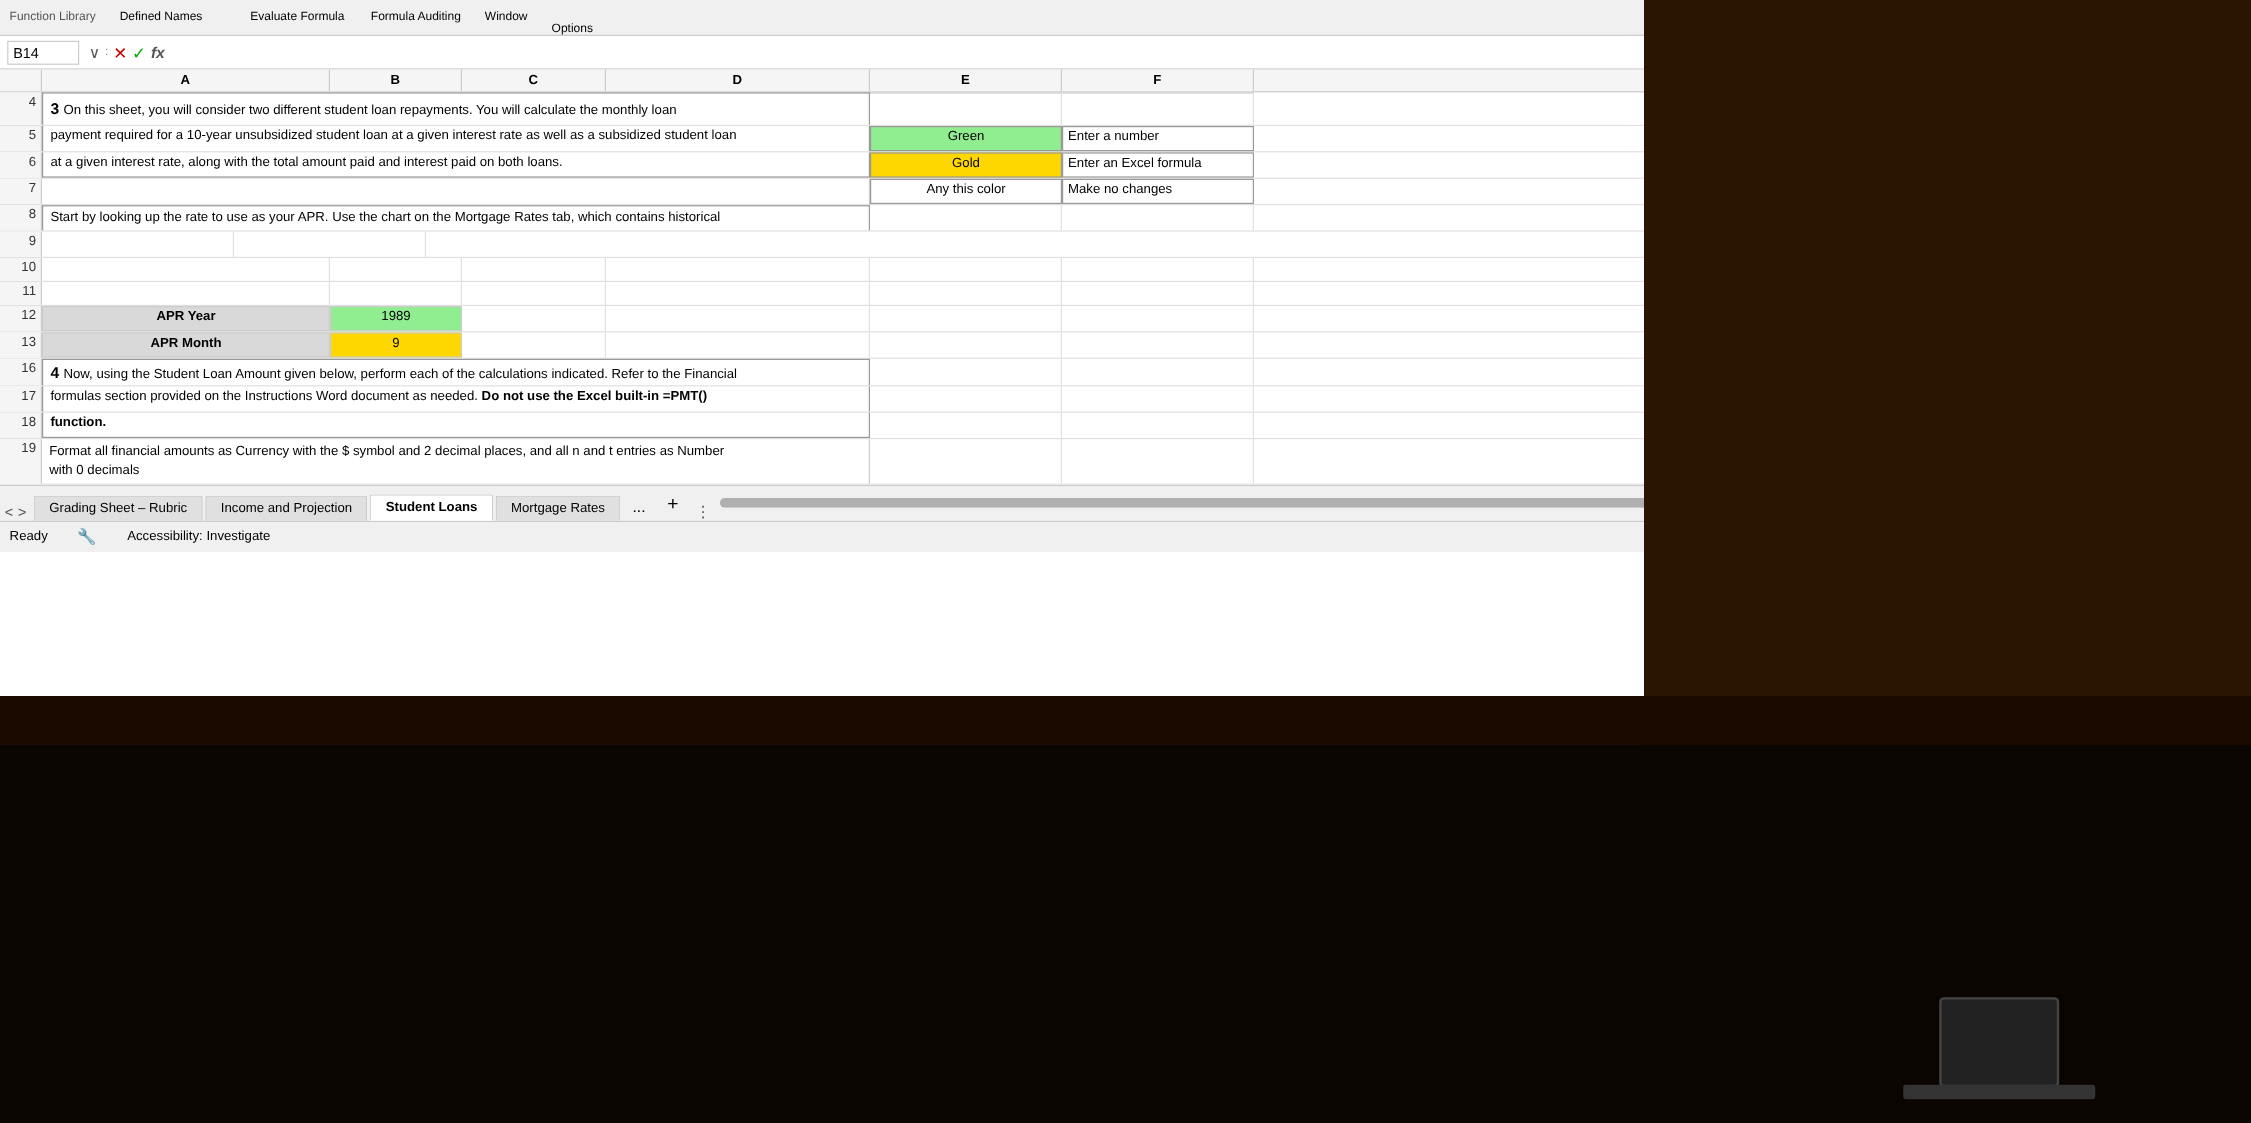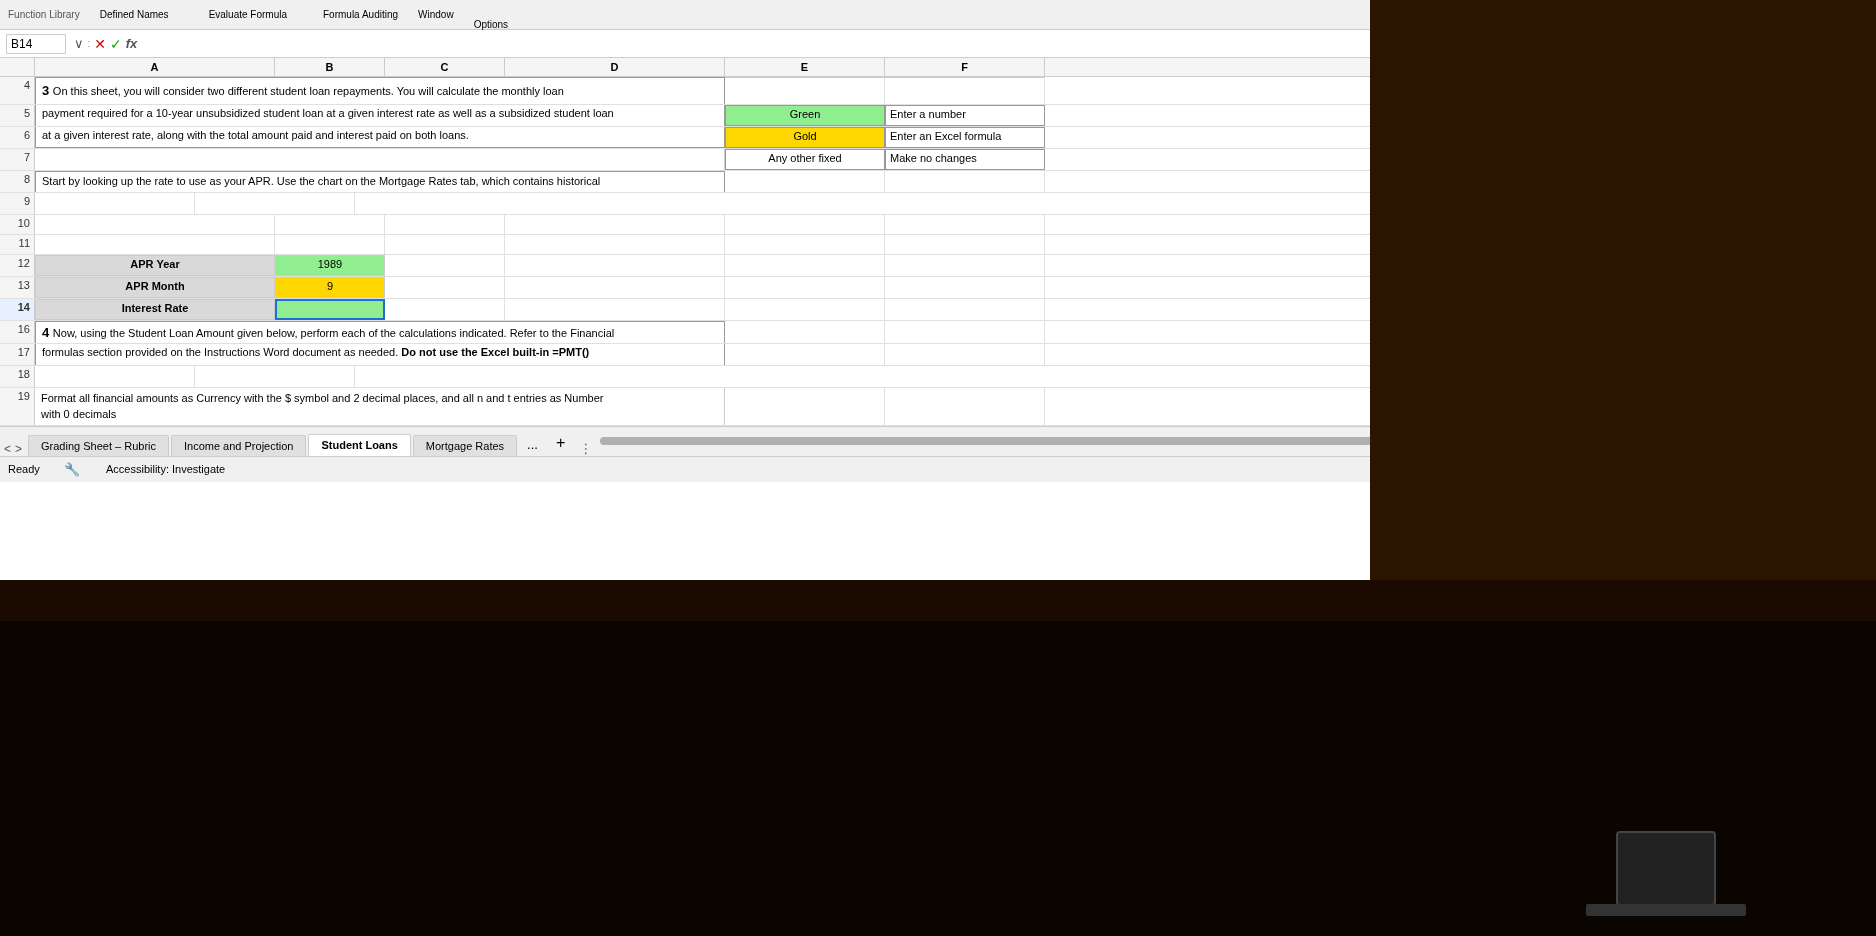--- a/index.html
+++ b/index.html
@@ -305,21 +305,21 @@
     }
   </style>
 </head>
 <body>
 
 <div class="excel-window">
 
   <div class="ribbon-area">
     <span style="margin-right:20px; font-size:10px; color:#555;">Function Library</span>
     <span style="margin-right:40px; font-size:10px;">Defined Names</span>
-    <span style="margin-right:36px; font-size:10px;">Evaluate Formula</span>
+    <span style="margin-right:22px; font-size:10px;">Evaluate Formula</span>
     <span style="margin-right:20px; font-size:10px;">Formula Auditing</span>
     <span style="margin-right:20px; font-size:10px;">Window</span>
     <span style="margin-right:20px; font-size:10px;margin-top:20px;">Options</span>
     <div style="margin-left:auto; font-size:14px; color:#555;">Calculation</div>
     <span style="font-size:12px; margin-left:8px;">∧</span>
   </div>
 
   <div class="formula-bar">
     <input class="cell-ref" value="B14" style="">
     <div class="formula-icons">
@@ -367,21 +367,21 @@
       <div style="width:690px; border-right:1px solid #999; border-left:1px solid #999; border-bottom:1px solid #999; padding:2px 6px; font-size:11px; white-space:normal;">
         at a given interest rate, along with the total amount paid and interest paid on both loans.
       </div>
       <div class="cell cell-e cell-gold" style="text-align:center; border:1px solid #999;">Gold</div>
       <div class="cell cell-f" style="border:1px solid #999;">Enter an Excel formula</div>
     </div>
 
     <div class="grid-row" style="min-height:22px;">
       <div class="row-num">7</div>
       <div style="width:690px; border-right:1px solid #ccc; padding:2px 6px;"></div>
-      <div class="cell cell-e" style="text-align:center; border:1px solid #999;">Any other fixed</div>
+      <div class="cell cell-e" style="text-align:center; border:1px solid #999;">Any this color</div>
       <div class="cell cell-f" style="border:1px solid #999;">Make no changes</div>
     </div>
 
     <div class="grid-row" style="min-height:22px;">
       <div class="row-num">8</div>
       <div style="width:690px; border-right:1px solid #999; border-left:1px solid #999; border-top:1px solid #999; padding:3px 6px; font-size:11px; white-space:normal;">
         Start by looking up the rate to use as your APR.  Use the chart on the Mortgage Rates tab, which contains historical
       </div>
       <div class="cell cell-e"></div>
       <div class="cell cell-f"></div>
@@ -426,29 +426,20 @@
     <div class="grid-row" style="min-height:22px;">
       <div class="row-num">13</div>
       <div class="cell cell-a cell-apr-label" style="border:1px solid #ccc; font-weight:bold; text-align:center; background:#d9d9d9;">APR Month</div>
       <div class="cell cell-b" style="border:1px solid #ccc; text-align:center; background:#ffd700;">9</div>
       <div class="cell cell-c"></div>
       <div class="cell cell-d"></div>
       <div class="cell cell-e"></div>
       <div class="cell cell-f"></div>
     </div>
 
-    <div class="grid-row" style="min-height:22px;">
-      <div class="row-num" style="background:#e6f0ff; font-weight:bold;">14</div>
-      <div class="cell cell-a cell-apr-label" style="border:1px solid #ccc; font-weight:bold; text-align:center; background:#d9d9d9;">Interest Rate</div>
-      <div class="cell cell-b" style="border:2px solid #1e6ed4; text-align:center; background:#90ee90;"></div>
-      <div class="cell cell-c"></div>
-      <div class="cell cell-d"></div>
-      <div class="cell cell-e"></div>
-      <div class="cell cell-f"></div>
-    </div>
 
 
     <div class="grid-row" style="min-height:22px;">
       <div class="row-num">16</div>
       <div style="width:690px; border-right:1px solid #999; border-left:1px solid #999; border-top:1px solid #999; padding:3px 6px; font-size:11px; white-space:normal;">
         <span style="font-size:13px; font-weight:bold;">4 </span><span>Now, using the Student Loan Amount given below, perform each of the calculations indicated.  Refer to the Financial</span>
       </div>
       <div class="cell cell-e"></div>
       <div class="cell cell-f"></div>
     </div>
@@ -457,20 +448,23 @@
       <div class="row-num">17</div>
       <div style="width:690px; border-right:1px solid #999; border-left:1px solid #999; padding:2px 6px; font-size:11px; white-space:normal;">
         formulas section provided on the Instructions Word document as needed. <strong>Do not use the Excel built-in =PMT()</strong>
       </div>
       <div class="cell cell-e"></div>
       <div class="cell cell-f"></div>
     </div>
 
     <div class="grid-row" style="min-height:22px;">
       <div class="row-num">18</div>
+      <div style="width:690px; border-right:1px solid #999; border-left:1px solid #999; border-bottom:1px solid #999; padding:2px 6px; font-size:11px; white-space:normal;">
+        <strong>function.</strong>
+      </div>
       <div class="cell cell-e"></div>
       <div class="cell cell-f"></div>
     </div>
 
     <div class="grid-row" style="min-height:36px;">
       <div class="row-num">19</div>
       <div style="width:690px; border-right:1px solid #ccc; padding:2px 6px; font-size:11px; white-space:normal; line-height:1.5;">
         Format all financial amounts as Currency with the $ symbol and 2 decimal places, and all n and t entries as Number<br>with 0 decimals
       </div>
       <div class="cell cell-e"></div>

